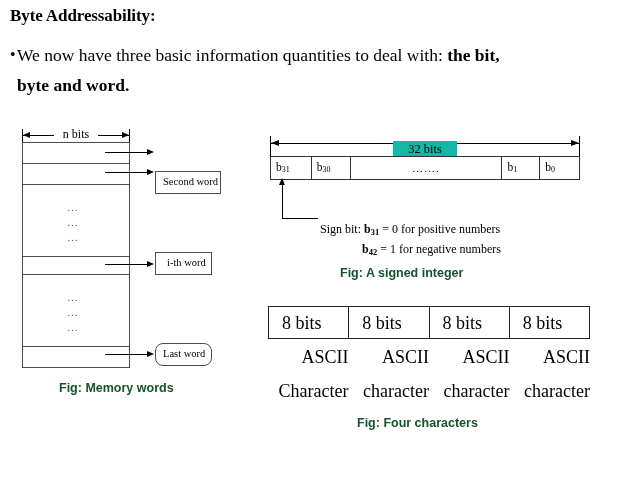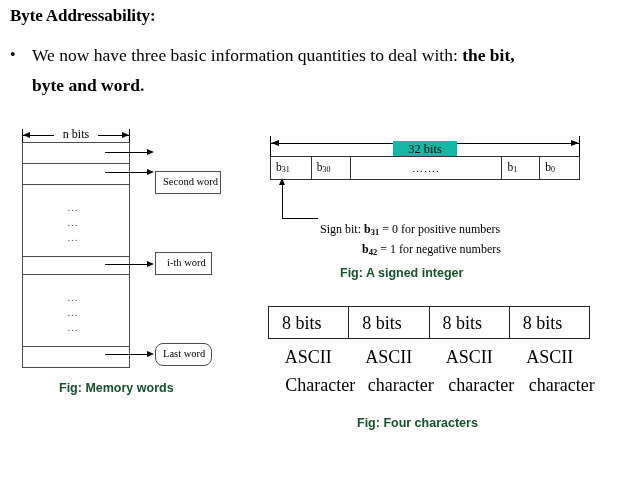--- a/index.html
+++ b/index.html
@@ -36,21 +36,21 @@
     line-height: 30px;
   }
   #bullet-glyph {
     position: absolute;
     left: 0px;
     top: 0px;
     font-size: 16px;
   }
   #bullet-text {
     display: block;
-    margin-left: 22px;
+    margin-left: 7px;
     text-indent: 0;
   }
   .b { font-weight: bold; }
 
   
   .hline {
     position: absolute;
     background: #4d4d4d;
     height: 1px;
   }
@@ -323,24 +323,24 @@
     line-height: 1;
   }
   .char-cell:last-child { border-right: none; }
   #ascii-row, #charword-row {
     position: absolute;
     left: 8px;
     width: 322px;
     display: flex;
   }
   #ascii-row { top: 44px; }
-  #charword-row { top: 72px; margin-left: 12px; }
+  #charword-row { top: 78px; }
   .ascii-cell, .charword-cell {
     flex: 1 1 0;
-    text-align: center;
+    text-align: right;
     font-size: 18px;
     line-height: 26px;
   }
 </style>
 </head>
 <body>
 
 <div id="slide-heading">Byte Addressability:</div>
 
 <div id="bullet-row">

